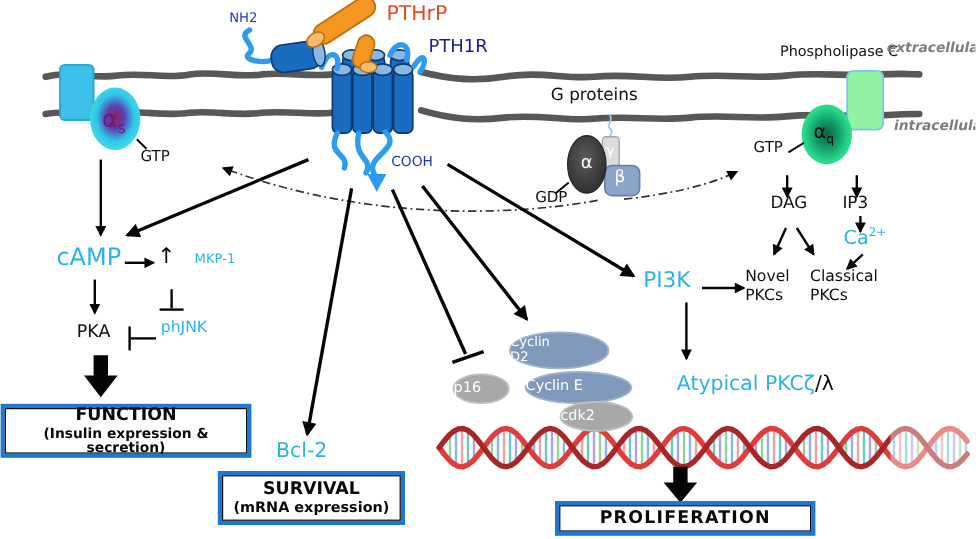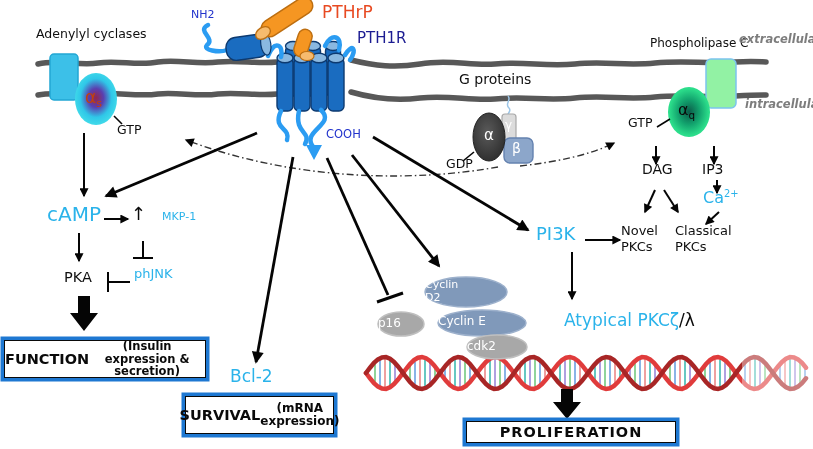--- a/index.html
+++ b/index.html
@@ -9,21 +9,21 @@
   .lbl{position:absolute;white-space:nowrap;line-height:1.1;color:#101010}
   .b{font-weight:400}
   .cy{color:#2bb3ea}
   .blue{color:#2233cc}
   .red{color:#e84a22}
   .navy{color:#1c1c92}
   .grayit{color:#7d7d7d;font-style:italic;font-weight:700}
   .wh{color:#ffffff}
   .ctr{}
   .box{position:absolute;background:#fff;border:1.6px solid #0a0a0a;
-       box-shadow:0 0 0 3.5px #1e78d2;display:flex;flex-direction:row;
+       box-shadow:0 0 0 3.5px #1e78d2;display:flex;flex-direction:column;
        align-items:center;justify-content:center;text-align:center;color:#0a0a0a}
   .box .t1{font-weight:700;line-height:1.15}
   .box .t2{font-weight:700;line-height:1.1}
   sub{font-size:65%;}
   sup{font-size:62%;}
 </style>
 </head>
 <body>
 
 <div class="stage">
@@ -228,35 +228,34 @@
     <ellipse cx="466" cy="292" rx="41" ry="15" fill="#8099ba" stroke="#9db1cc" stroke-width="1.5"></ellipse>
     <ellipse cx="401" cy="324" rx="23" ry="12" fill="#a8a8a8" stroke="#bfbfbf" stroke-width="1.5"></ellipse>
     <ellipse cx="482" cy="323" rx="44" ry="13" fill="#8099ba" stroke="#9db1cc" stroke-width="1.5"></ellipse>
     <ellipse cx="497" cy="347" rx="30" ry="12" fill="#a8a8a8" stroke="#bfbfbf" stroke-width="1.5"></ellipse>
   </g>
 
   <polygon points="78,296 90,296 90,313 98,313 84,331 70,313 78,313" fill="#050505"></polygon>
   <polygon points="561,389 573,389 573,402 581,402 567,419 553,402 561,402" fill="#050505"></polygon>
 </svg>
 
-<div class="lbl b" style="left:36px;top:27px;font-size:12.5px">Adenylyl cyclases</div>
 <div class="lbl b blue" style="left:191px;top:9px;font-size:11px">NH2</div>
 <div class="lbl b red" style="left:322px;top:3px;font-size:17px">PTHrP</div>
 <div class="lbl b navy" style="left:357px;top:30px;font-size:15px">PTH1R</div>
 <div class="lbl b blue" style="left:326px;top:128px;font-size:11.5px">COOH</div>
 <div class="lbl b" style="left:650px;top:37px;font-size:12px">Phospholipase C</div>
 <div class="lbl grayit" style="left:739px;top:33px;font-size:11.5px">extracellular</div>
 <div class="lbl grayit" style="left:745px;top:98px;font-size:11.5px">intracellular</div>
 <div class="lbl b" style="left:459px;top:72px;font-size:14px">G proteins</div>
 
 <div class="lbl b" style="left:117px;top:123px;font-size:12.5px">GTP</div>
 <div class="lbl b" style="left:446px;top:157px;font-size:12.5px">GDP</div>
 <div class="lbl b" style="left:628px;top:116px;font-size:12.5px">GTP</div>
 
-<div class="lbl b" style="left:85px;top:88px;font-size:17px;color:#c2410c"><span>α</span><sub>s</sub></div>
+<div class="lbl b" style="left:85px;top:88px;font-size:20px;color:#701a75"><span>α</span><sub>s</sub></div>
 <div class="lbl b" style="left:678px;top:101px;font-size:16px;color:#0a0a0a"><span>α</span><sub>q</sub></div>
 <div class="lbl wh" style="left:484px;top:127px;font-size:15px">α</div>
 <div class="lbl b wh" style="left:512px;top:141px;font-size:14px">β</div>
 <div class="lbl b wh" style="left:505px;top:119px;font-size:12px">γ</div>
 
 <div class="lbl b cy" style="left:47px;top:203px;font-size:20px">cAMP</div>
 <div class="lbl" style="left:131px;top:204px"><span class="b" style="font-size:18px;color:#0a0a0a">↑</span><span class="b cy" style="font-size:11px;margin-left:16px">MKP-1</span></div>
 <div class="lbl b" style="left:64px;top:270px;font-size:14.5px">PKA</div>
 <div class="lbl b cy" style="left:134px;top:267px;font-size:13px">phJNK</div>
 

